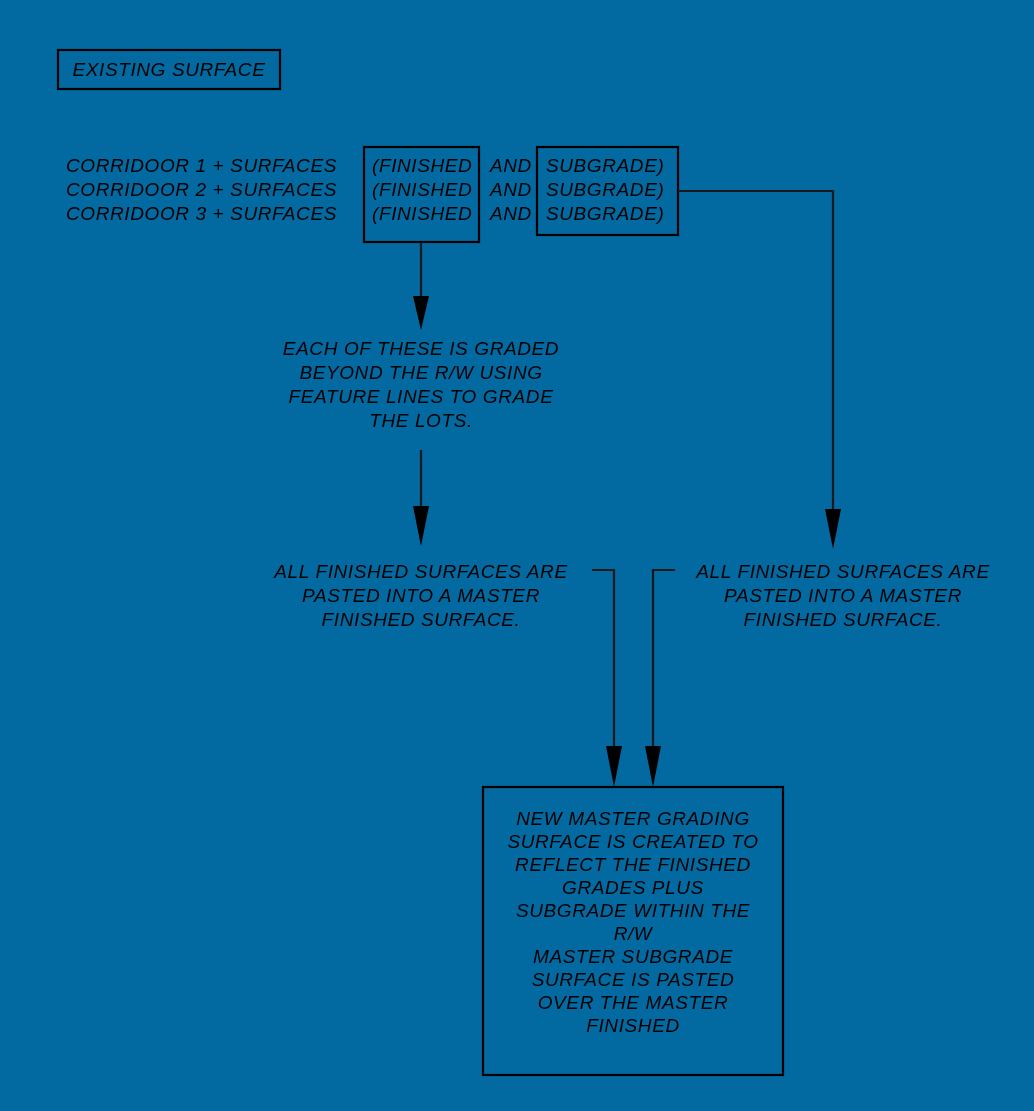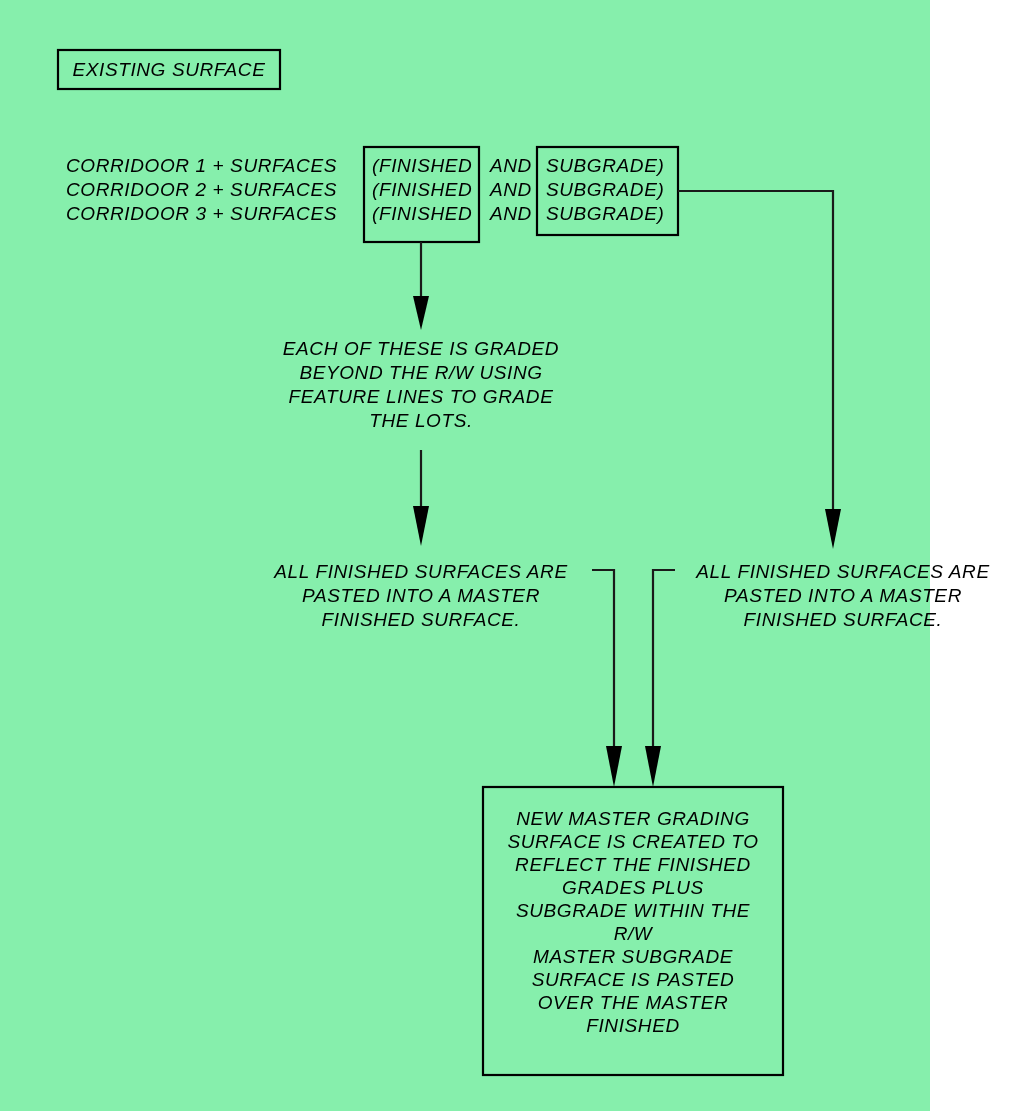--- a/index.html
+++ b/index.html
@@ -9,23 +9,23 @@
     background: #ffffff;
   }
   body {
     width: 1034px;
     height: 1111px;
     font-family: "Liberation Sans", sans-serif;
     overflow: hidden;
   }
   #diagram-root {
     position: relative;
-    width: 930px;
+    width: 1034px;
     height: 1111px;
-    background: #86efac;
+    background: #0369a1;
     text-decoration: underline;
   }
   svg.flow {
     position: absolute;
     top: 0;
     left: 0;
     width: 1034px;
     height: 1111px;
   }
   .cad-text {

